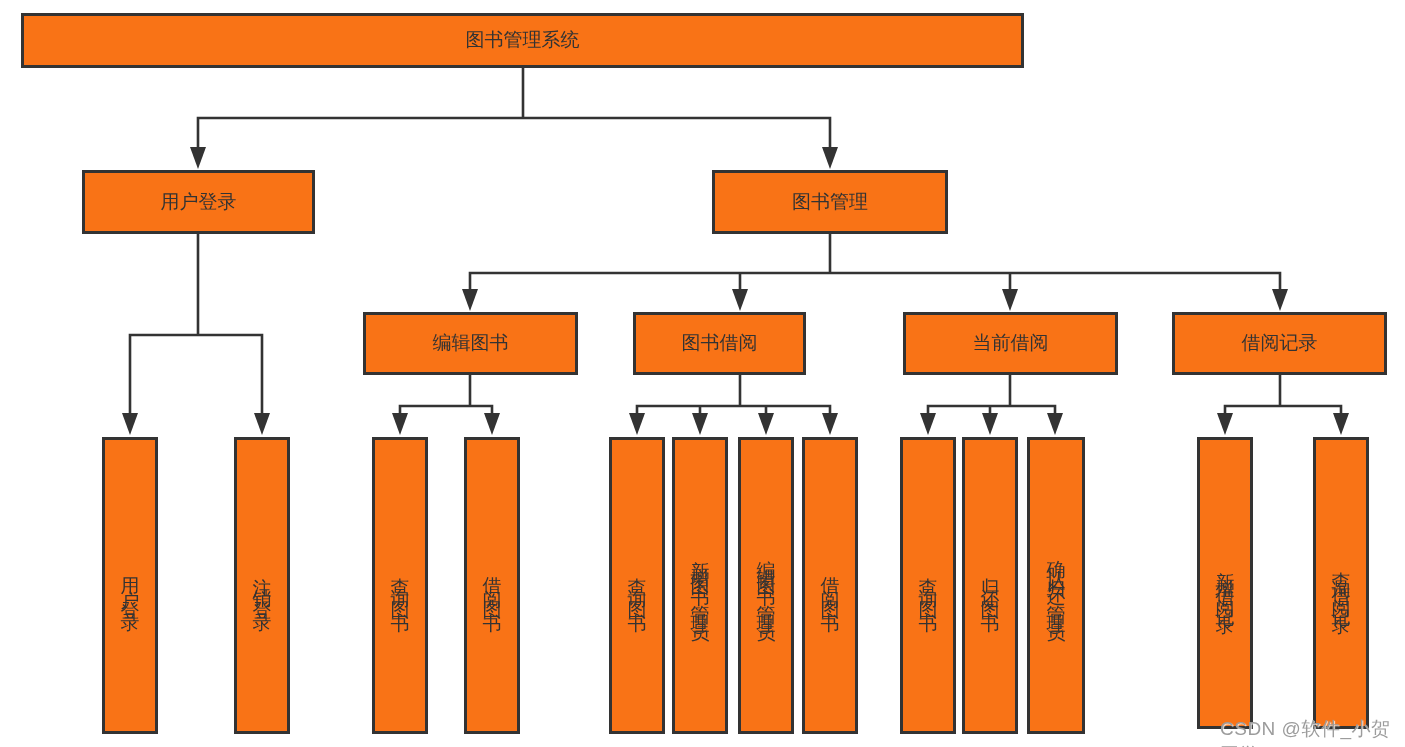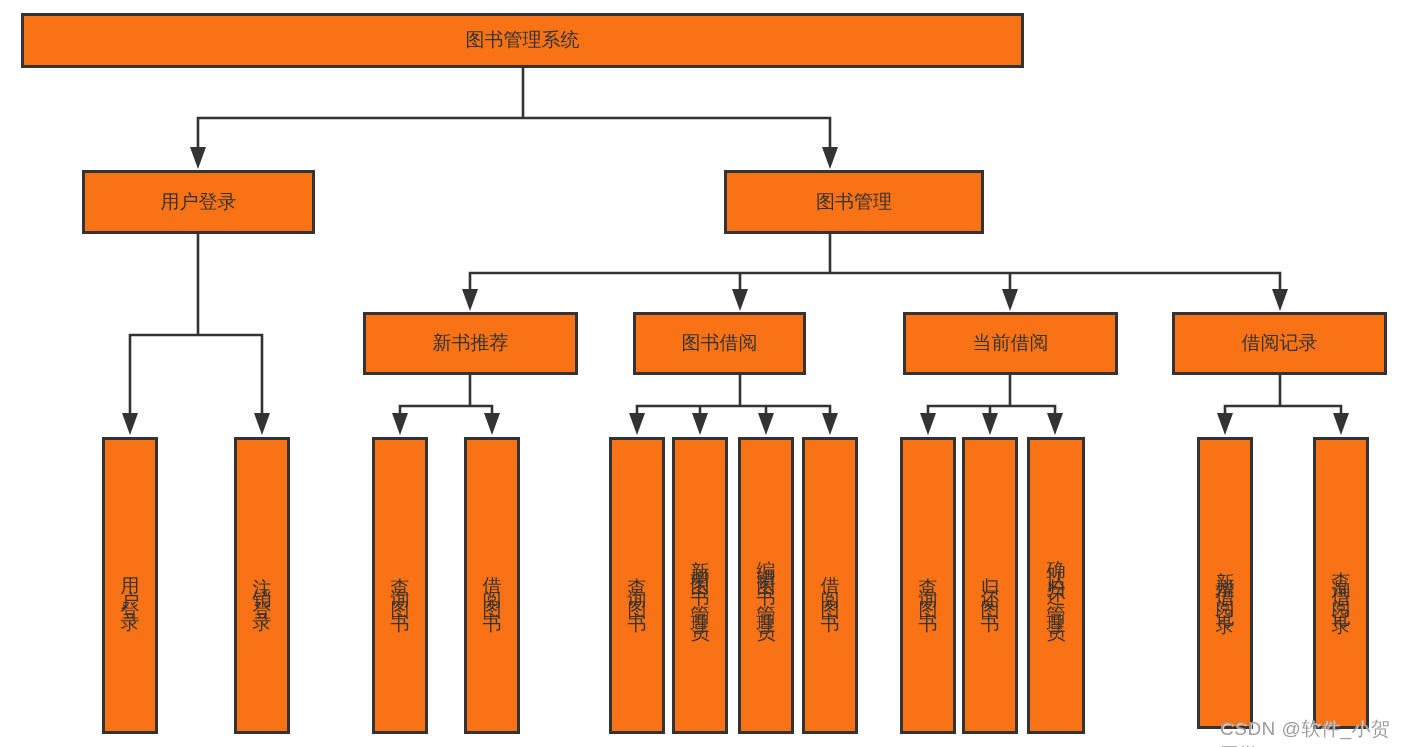--- a/index.html
+++ b/index.html
@@ -63,26 +63,26 @@
     </g>
   </svg>
 
   <div class="box" style="left:21px; top:13px; width:1003px; height:55px;">
     <span>图书管理系统</span>
   </div>
 
   <div class="box" style="left:82px; top:170px; width:233px; height:64px;">
     <span>用户登录</span>
   </div>
-  <div class="box" style="left:712px; top:170px; width:260px; height:64px;margin-left:12px;">
+  <div class="box" style="left:712px; top:170px; width:236px; height:64px;">
     <span>图书管理</span>
   </div>
 
   <div class="box" style="left:363px; top:312px; width:215px; height:63px;">
-    <span>新书推荐</span>
+    <span>编辑图书</span>
   </div>
   <div class="box" style="left:633px; top:312px; width:173px; height:63px;">
     <span>图书借阅</span>
   </div>
   <div class="box" style="left:903px; top:312px; width:215px; height:63px;">
     <span>当前借阅</span>
   </div>
   <div class="box" style="left:1172px; top:312px; width:215px; height:63px;text-align:right;">
     <span>借阅记录</span>
   </div>

